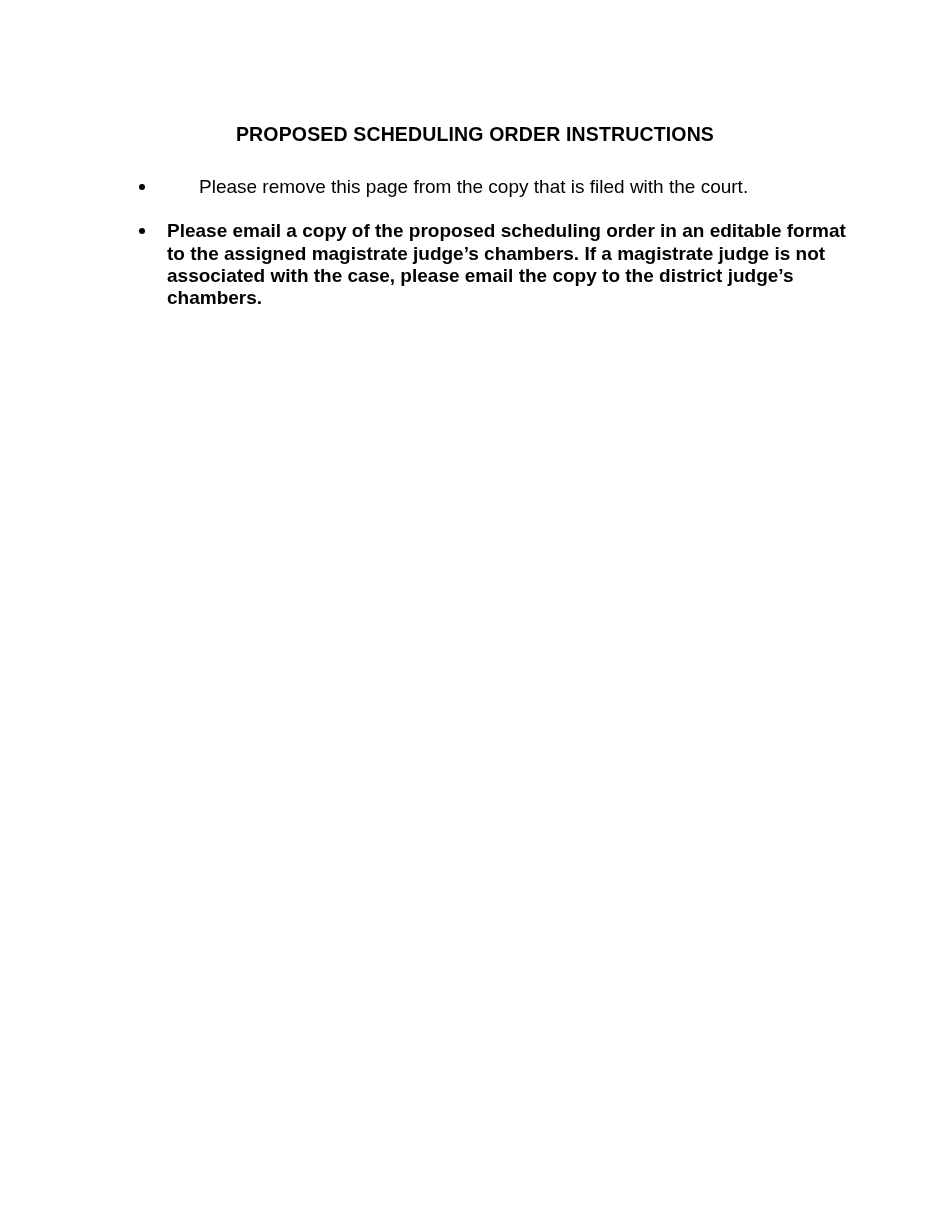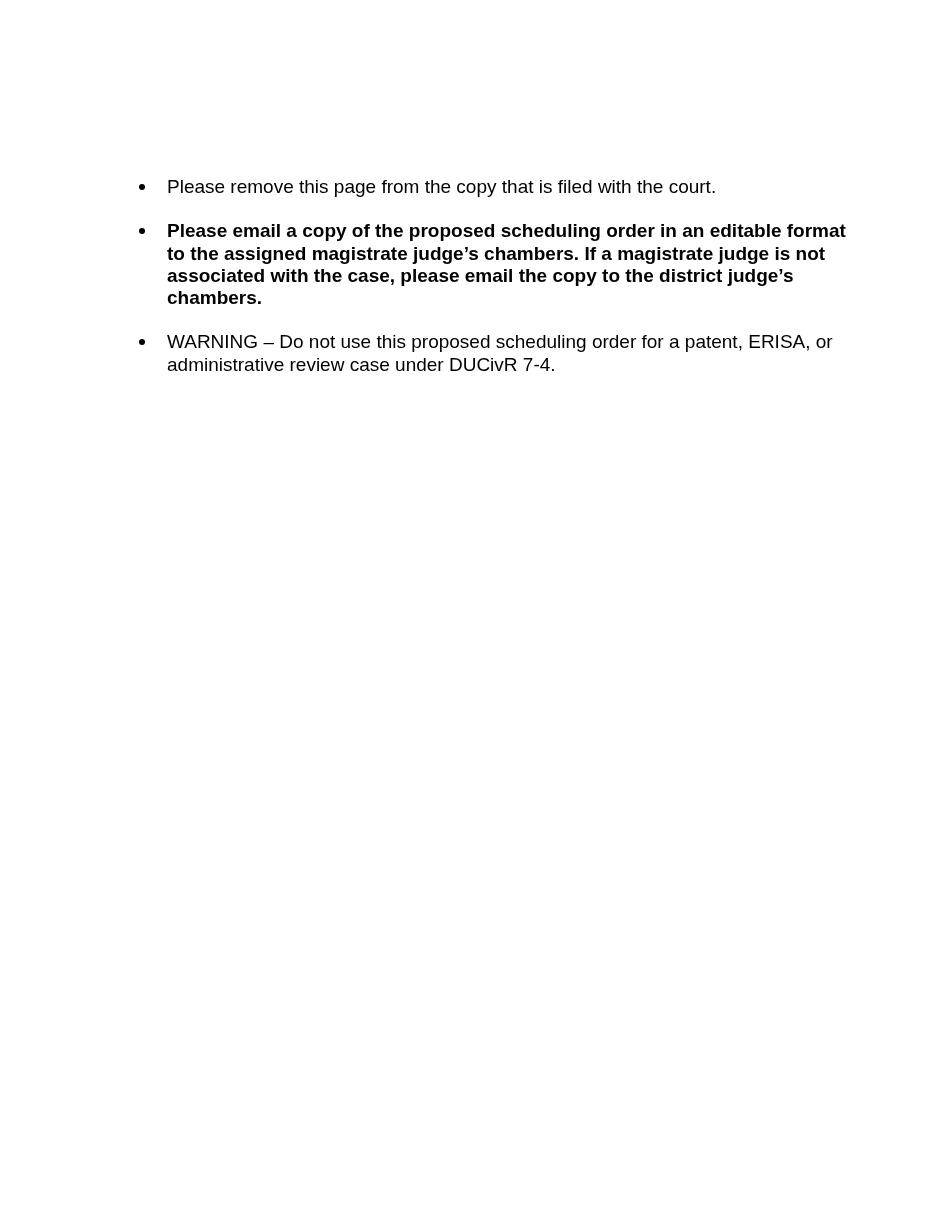--- a/index.html
+++ b/index.html
@@ -68,40 +68,38 @@
   
   .instruction-item.wrap-wide .item-text {
     max-width: 681px;
     font-weight: bold;
   }
   .instruction-item.wrap-narrow .item-text {
     max-width: 672px;
   }
   .instruction-item.single-line .item-text {
     white-space: nowrap;
+    margin-left: 32px;
   }
 </style>
 </head>
 <body>
 
 <div class="page">
 
+  <h1 class="doc-title">PROPOSED SCHEDULING ORDER INSTRUCTIONS</h1>
 
   <ul class="instruction-list">
 
     <li class="instruction-item single-line">
       <span class="bullet-marker"></span>
       <span class="item-text">Please remove this page from the copy that is filed with the court.</span>
     </li>
 
     <li class="instruction-item wrap-wide">
       <span class="bullet-marker"></span>
       <span class="item-text">Please email a copy of the proposed scheduling order in an editable format to the assigned magistrate judge’s chambers. If a magistrate judge is not associated with the case, please email the copy to the district judge’s chambers.</span>
     </li>
 
-    <li class="instruction-item wrap-narrow">
-      <span class="bullet-marker"></span>
-      <span class="item-text">WARNING – Do not use this proposed scheduling order for a patent, ERISA, or administrative review case under DUCivR 7-4.</span>
-    </li>
 
   </ul>
 
 </div>
 
 </body></html>

